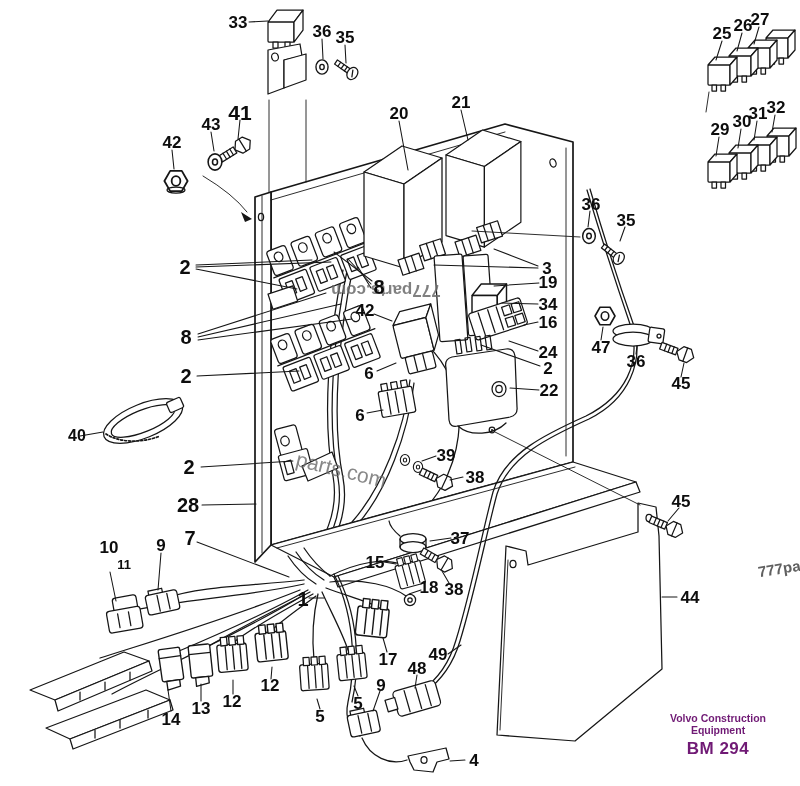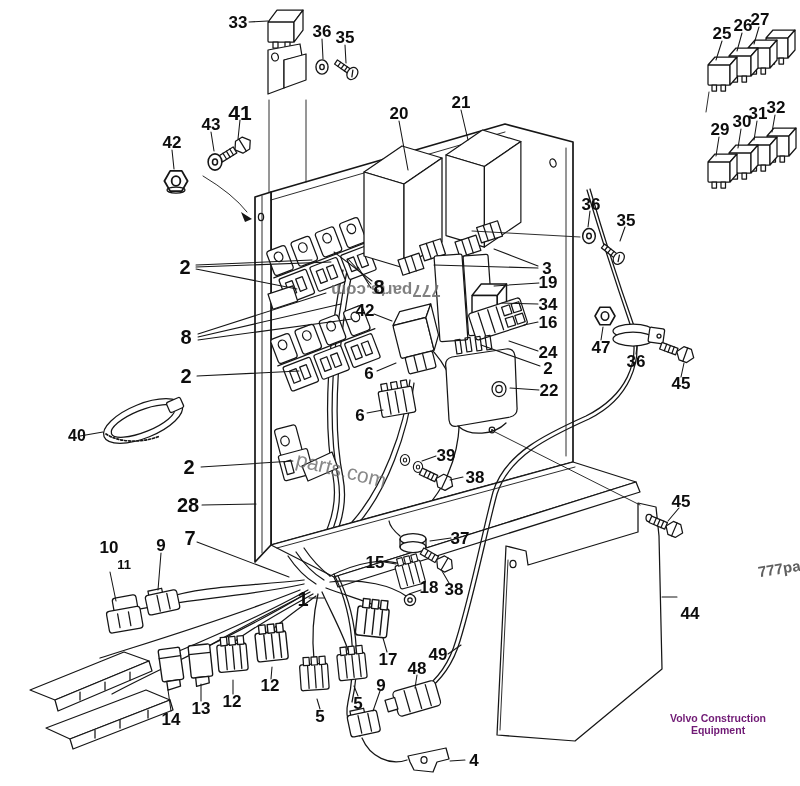--- a/index.html
+++ b/index.html
@@ -505,20 +505,21 @@
   </g>
 </svg>
 
 <div class="wm" id="wm-center">777parts.com</div>
 <div class="wm" id="wm-lower">parts.com</div>
 <div class="wm" id="wm-right">777pa</div>
 
 <div id="footer">
   <div class="l1">Volvo Construction</div>
   <div class="l2">Equipment</div>
+  <div class="l3">BM 294</div>
 </div>
 
 <div id="callouts">
       <div class="callout" style="left: 238px; top: 22px; font-size: 17px;">33</div>
       <div class="callout" style="left: 322px; top: 31px; font-size: 17px;">36</div>
       <div class="callout" style="left: 345px; top: 37px; font-size: 17px;">35</div>
       <div class="callout" style="left: 722px; top: 33px; font-size: 17px;">25</div>
       <div class="callout" style="left: 743px; top: 25px; font-size: 17px;">26</div>
       <div class="callout" style="left: 760px; top: 19px; font-size: 17px;">27</div>
       <div class="callout" style="left: 720px; top: 129px; font-size: 17px;">29</div>
@@ -552,21 +553,21 @@
       <div class="callout" style="left: 201px; top: 708px; font-size: 17px;">13</div>
       <div class="callout" style="left: 232px; top: 701px; font-size: 17px;">12</div>
       <div class="callout" style="left: 270px; top: 685px; font-size: 17px;">12</div>
       <div class="callout" style="left: 320px; top: 716px; font-size: 17px;">5</div>
       <div class="callout" style="left: 358px; top: 703px; font-size: 17px;">5</div>
       <div class="callout" style="left: 381px; top: 685px; font-size: 17px;">9</div>
       <div class="callout" style="left: 388px; top: 659px; font-size: 17px;">17</div>
       <div class="callout" style="left: 417px; top: 668px; font-size: 17px;">48</div>
       <div class="callout" style="left: 438px; top: 654px; font-size: 17px;">49</div>
       <div class="callout" style="left: 474px; top: 760px; font-size: 17px;">4</div>
-      <div class="callout" style="left: 690px; top: 597px; font-size: 17px; margin-top: 16px;">44</div>
+      <div class="callout" style="left: 690px; top: 597px; font-size: 17px;">44</div>
       <div class="callout" style="left: 681px; top: 501px; font-size: 17px;">45</div>
       <div class="callout" style="left: 681px; top: 383px; font-size: 17px;">45</div>
       <div class="callout" style="left: 636px; top: 361px; font-size: 17px;">36</div>
       <div class="callout" style="left: 601px; top: 347px; font-size: 17px;">47</div>
       <div class="callout" style="left: 591px; top: 204px; font-size: 17px;">36</div>
       <div class="callout" style="left: 626px; top: 220px; font-size: 17px;">35</div>
       <div class="callout" style="left: 547px; top: 268px; font-size: 17px;">3</div>
       <div class="callout" style="left: 548px; top: 282px; font-size: 17px;">19</div>
       <div class="callout" style="left: 548px; top: 304px; font-size: 17px;">34</div>
       <div class="callout" style="left: 548px; top: 322px; font-size: 17px;">16</div>

